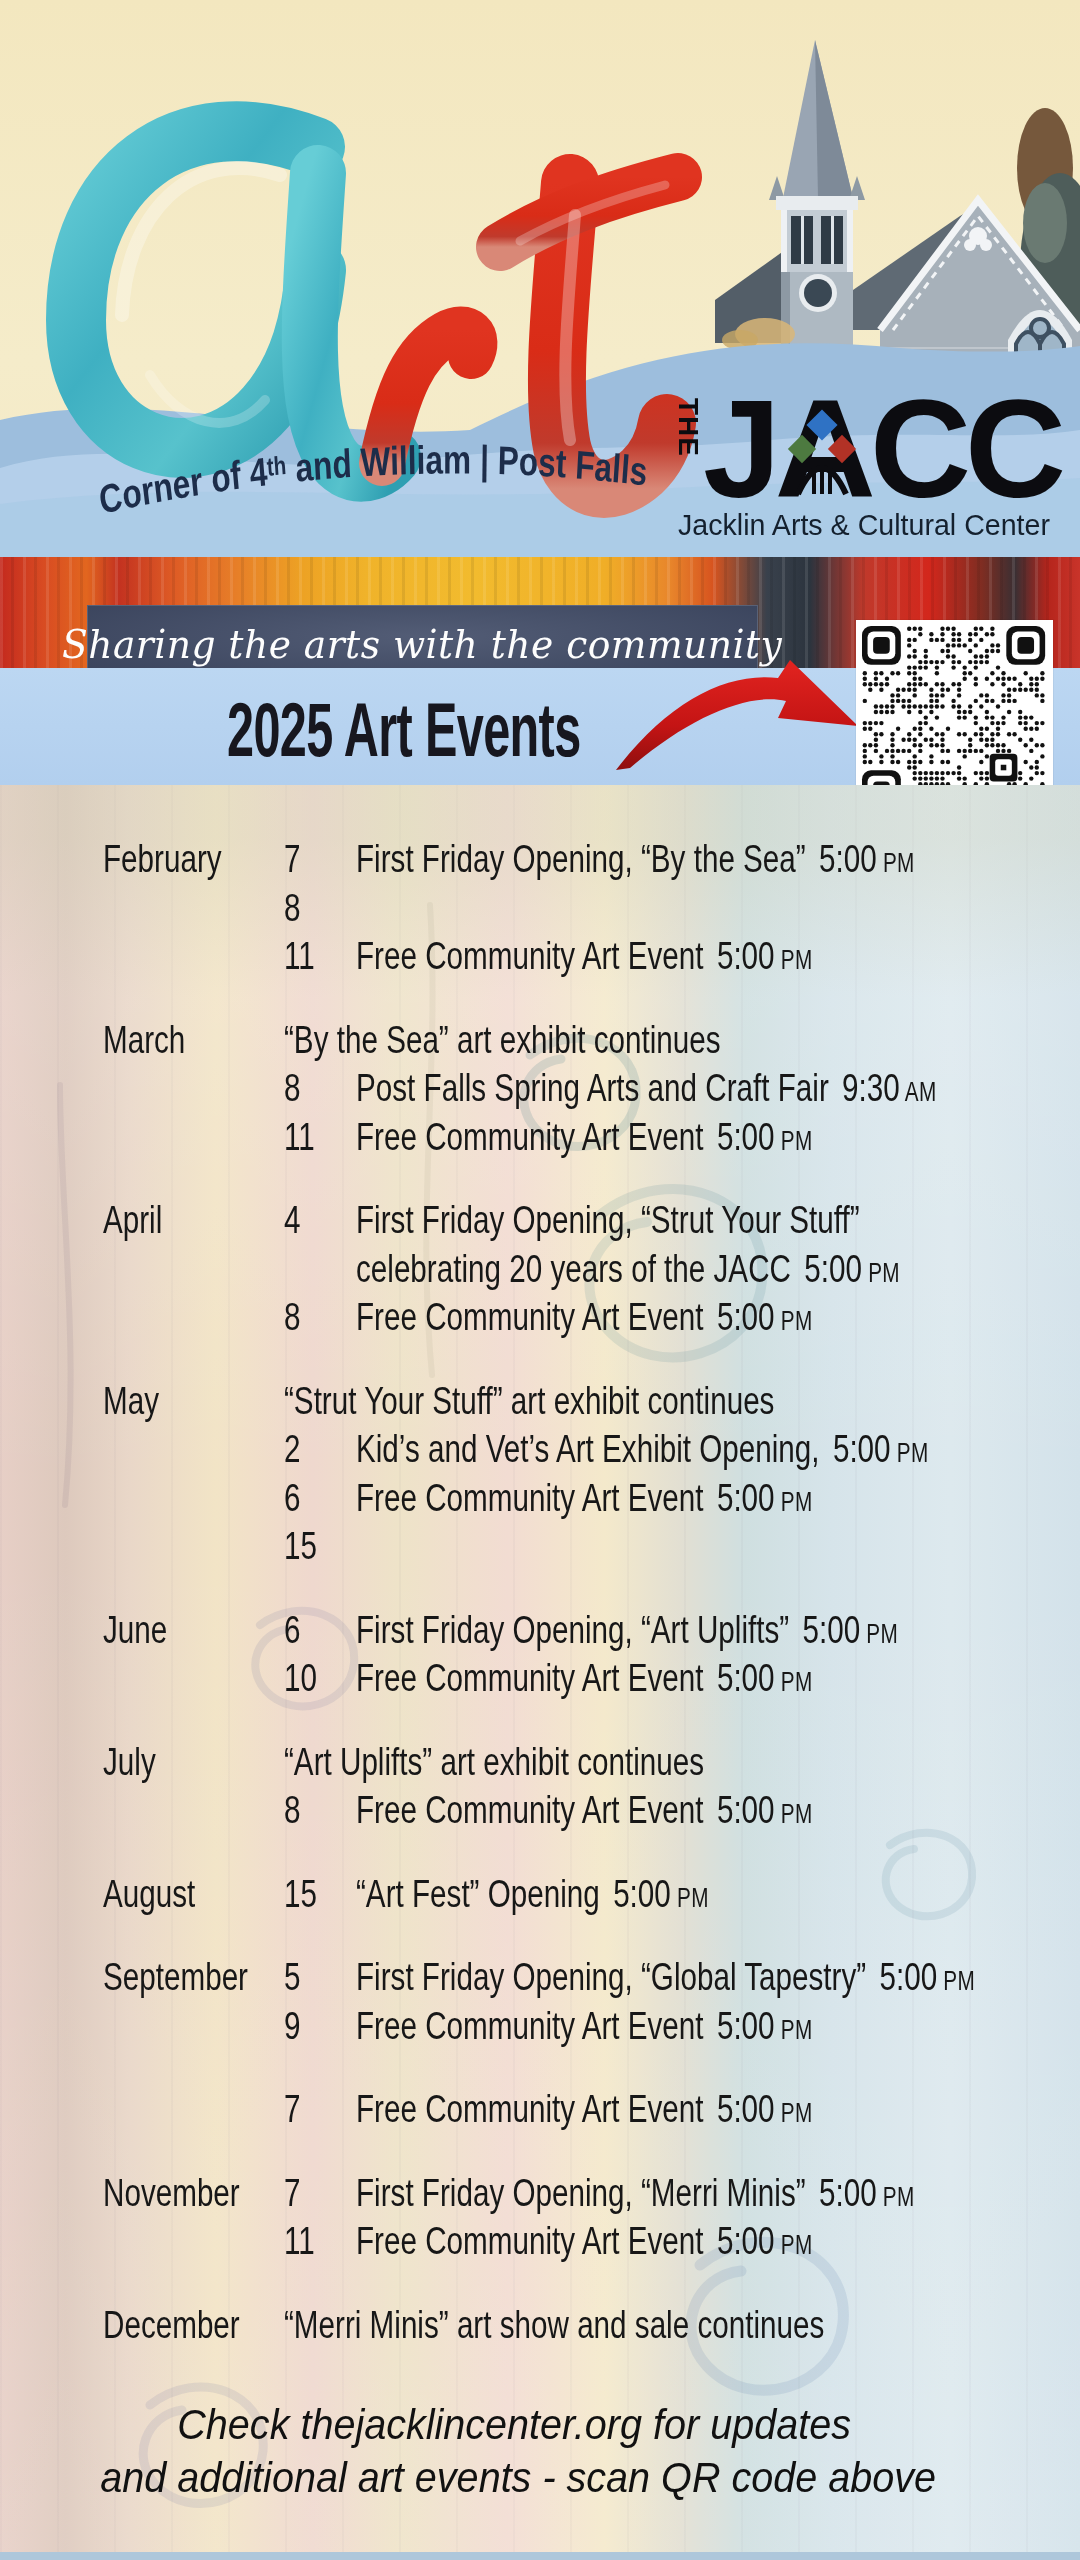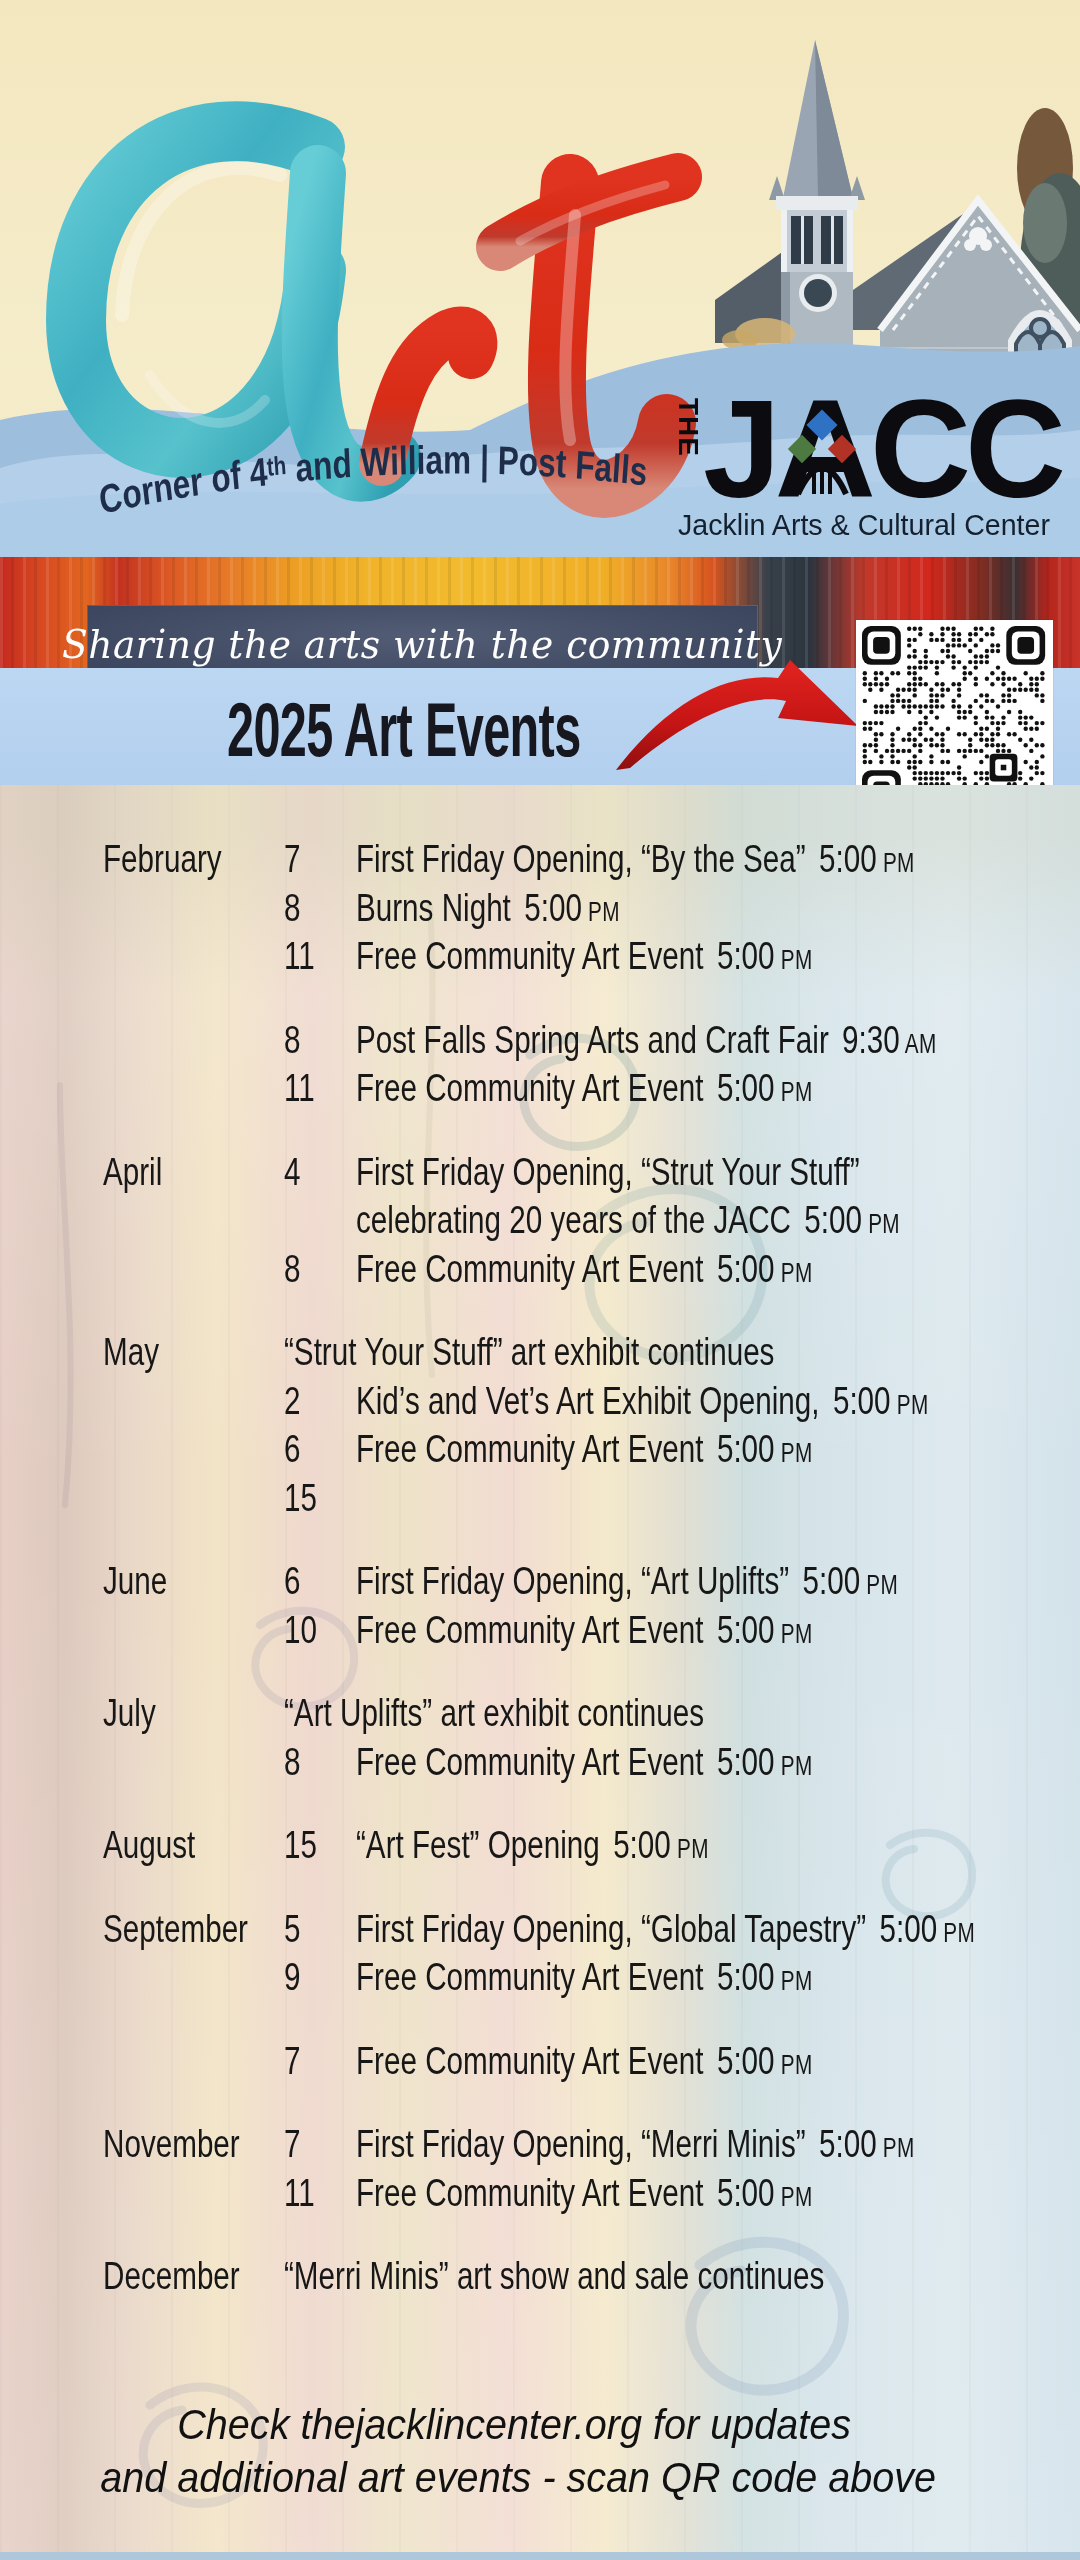--- a/index.html
+++ b/index.html
@@ -672,33 +672,37 @@
         <div class="event-row">
       <div class="cell month"><span class="cnd">February</span></div>
       <div class="cell date"><span class="cnd">7</span></div>
       <div class="cell text">
             <div class="line"><span class="cnd">First Friday Opening, “By the Sea”<span class="t-time">5:00</span><span class="t-mer"> PM</span></span></div>
           </div>
     </div>
         <div class="event-row">
       <div class="cell month"><span class="cnd"></span></div>
       <div class="cell date"><span class="cnd">8</span></div>
-      <div class="cell text">
-            <div class="line"><span class="cnd">Burns Night<span class="t-time">5:00</span><span class="t-mer"> PM</span></span></div>
-          </div>
     </div>
         <div class="event-row">
       <div class="cell month"><span class="cnd"></span></div>
       <div class="cell date"><span class="cnd">11</span></div>
       <div class="cell text">
             <div class="line"><span class="cnd">Free Community Art Event<span class="t-time">5:00</span><span class="t-mer"> PM</span></span></div>
           </div>
     </div>
       </div>
       <div class="month-group">
+        <div class="event-row row-nodate">
+      <div class="cell month"><span class="cnd">March</span></div>
+
+      <div class="cell text">
+            <div class="line"><span class="cnd">“By the Sea” art exhibit continues</span></div>
+          </div>
+    </div>
         <div class="event-row">
       <div class="cell month"><span class="cnd"></span></div>
       <div class="cell date"><span class="cnd">8</span></div>
       <div class="cell text">
             <div class="line"><span class="cnd">Post Falls Spring Arts and Craft Fair<span class="t-time">9:30</span><span class="t-mer"> AM</span></span></div>
           </div>
     </div>
         <div class="event-row">
       <div class="cell month"><span class="cnd"></span></div>
       <div class="cell date"><span class="cnd">11</span></div>

